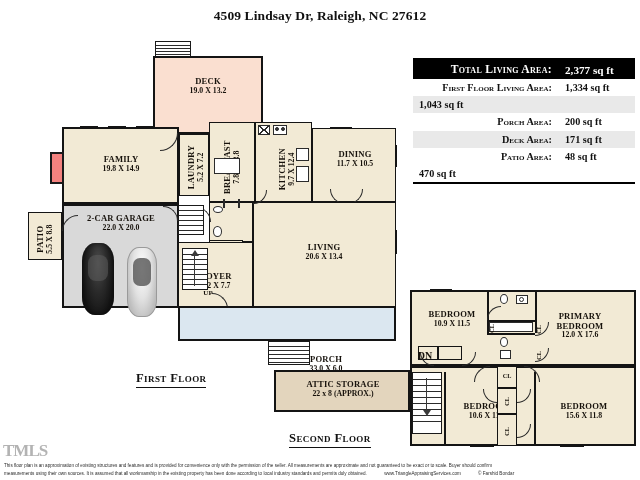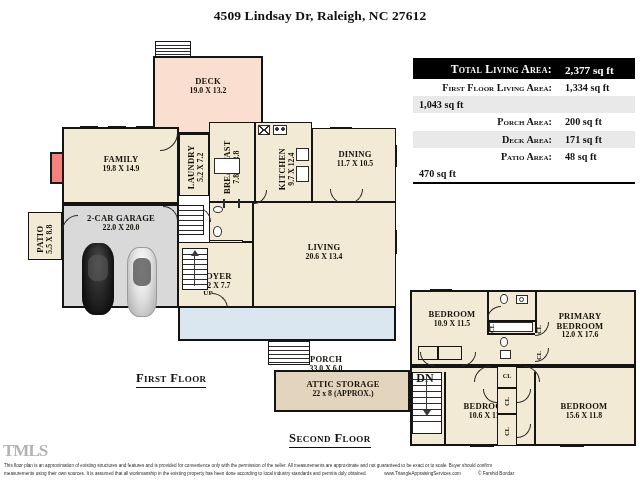--- a/index.html
+++ b/index.html
@@ -381,21 +381,21 @@
   <div class="stairs v" style="left:412px;top:372px;width:30px;height:62px;">
     <i style="top:6px"></i>
       <i style="top:12px"></i>
       <i style="top:18px"></i>
       <i style="top:24px"></i>
     <i style="top:30px"></i>
       <i style="top:36px"></i>
       <i style="top:42px"></i>
       <i style="top:48px"></i>
   </div>
-  <div class="label tiny" style="left:414px;top:372px;width:22px;font-size:12px;">
+  <div class="label tiny" style="left:414px;top:350px;width:22px;font-size:10px;">
     <span>DN</span>
   </div>
   <div style="position:absolute;left:426px;top:378px;width:1.4px;height:34px;background:#3a3a3a;"></div>
   <div style="position:absolute;left:423px;top:410px;width:0;height:0;border-left:4px solid transparent;border-right:4px solid transparent;border-top:6px solid #3a3a3a;"></div>
 
   <div class="wallseg" style="left:444px;top:372px;width:1.6px;height:74px;"></div>
   <div class="label" style="left:450px;top:402px;width:74px;">
     <span>BEDROOM</span>
     <span class="dim">10.6 X 11.8</span>
   </div>

